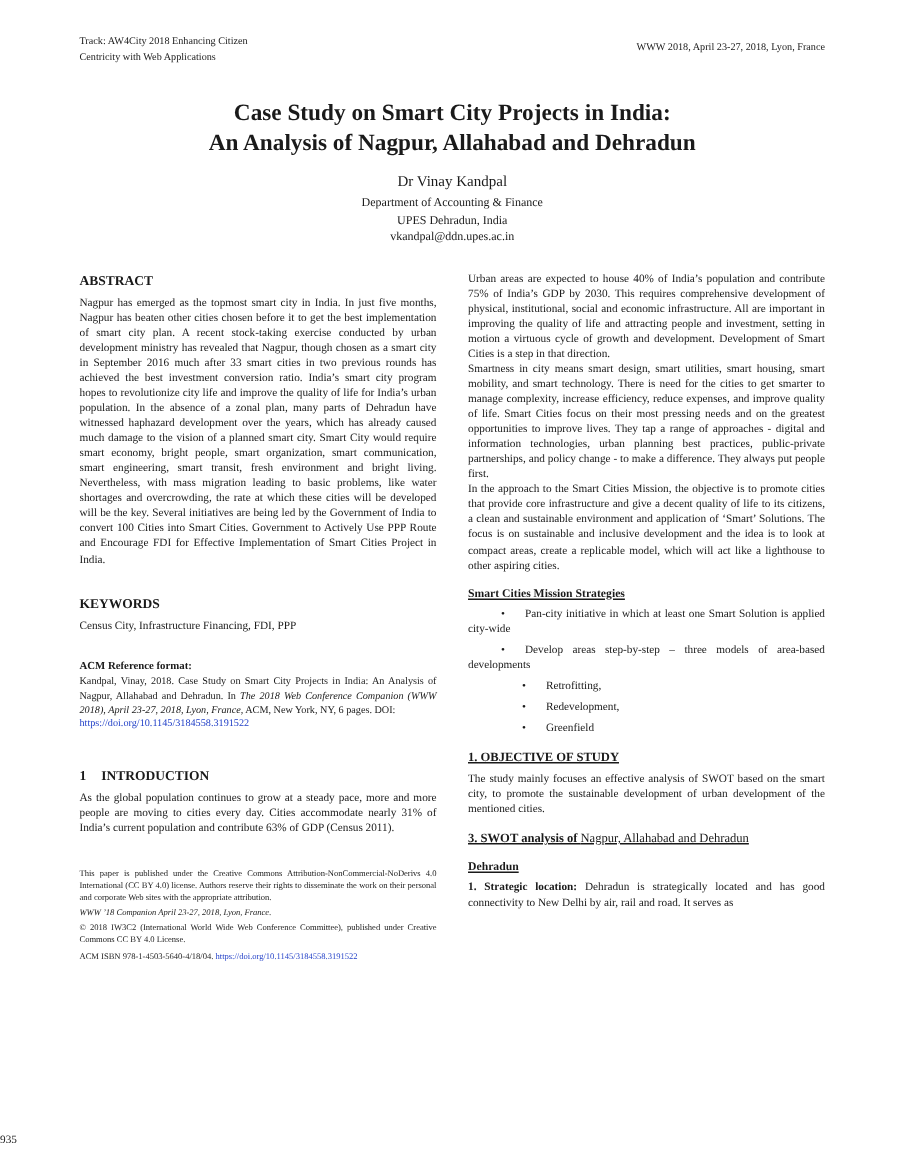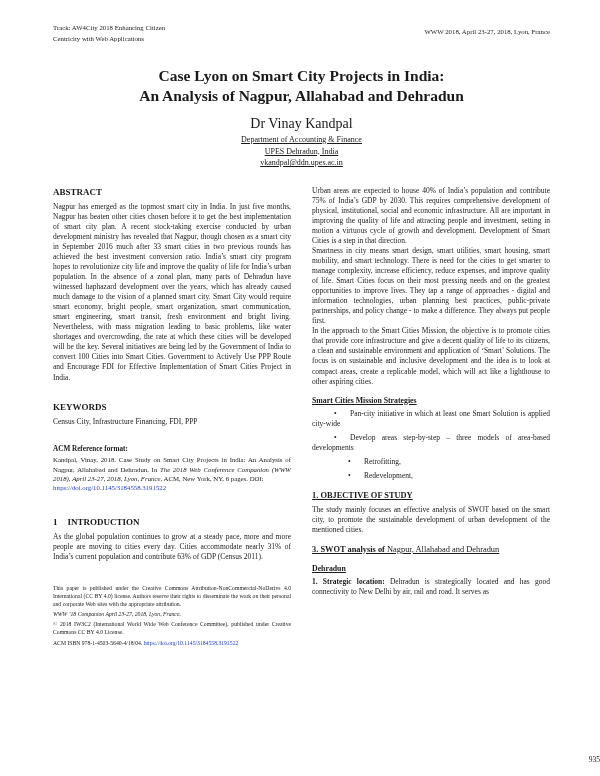--- a/index.html
+++ b/index.html
@@ -12,22 +12,22 @@
   .running-head {
     position: absolute; top: 22px; left: 53px; right: 50px;
     display: flex; justify-content: space-between;
     font-size: 6.8px; line-height: 1.65;
   }
   .rh-right { padding-top: 4px; white-space: nowrap; }
   .body-area { position: absolute; top: 66px; left: 53px; right: 50px; }
   .title { text-align: center; font-size: 15.5px; font-weight: 700; line-height: 1.32; }
   .tl { display: block; }
   .author { text-align: center; margin-top: 9px; }
-  .a-name { font-size: 14px; margin-bottom: 2px; }
-  .a-line { font-size: 8px; line-height: 1.45; text-decoration: underline; }
+  .a-name { font-size: 10px; margin-bottom: 2px; }
+  .a-line { font-size: 8px; line-height: 1.45; }
   .columns { display: flex; gap: 21px; margin-top: 17px; }
   .col { width: 238px; flex: 0 0 238px; font-size: 7.5px; line-height: 1.34; text-align: justify; }
   .sec { font-size: 9px; font-weight: 700; margin-bottom: 4px; text-align: left; }
   .sec-num { font-size: 9px; font-weight: 700; text-align: left; margin-bottom: 4px; }
   .sec-num .num { margin-right: 10px; }
   .mt { margin-top: 18px; }
   .mt2 { margin-top: 23px; }
   .body-text { margin: 0; }
   .ref-head { font-weight: 700; font-size: 7.2px; text-align: left; margin-bottom: 1px; }
   .ref-text { font-size: 6.8px; line-height: 1.38; }
@@ -38,40 +38,40 @@
   .fn { margin: 0 0 2px; }
   .sub { font-size: 7.8px; font-weight: 700; text-align: left; margin: 9px 0 3px; text-decoration: underline; }
   .sub-lg { font-size: 8.4px; }
   .sub .normal { font-weight: 400; }
   .bullet { margin: 0 0 4px; }
   .l1 { text-indent: 22px; }
   .l2 { text-indent: 36px; }
   .bullet::before { content: "\2022"; display: inline-block; width: 16px; text-indent: 0; }
   .page-number {
     position: absolute; bottom: 12px; left: 0; right: 0;
-    text-align: right; font-size: 7.5px;
+    text-align: left; font-size: 7.5px;
   }
 </style>
 </head>
 <body>
 
 <div class="page">
 
   <header class="running-head">
     <div class="rh-left">
       <div>Track: AW4City 2018 Enhancing Citizen</div>
       <div>Centricity with Web Applications</div>
     </div>
     <div class="rh-right">WWW 2018, April 23-27, 2018, Lyon, France</div>
   </header>
 
   <div class="body-area">
 
     <h1 class="title">
-      <span class="tl">Case Lyon on Smart City Projects in India:</span>
+      <span class="tl">Case Study on Smart City Projects in India:</span>
       <span class="tl">An Analysis of Nagpur, Allahabad and Dehradun</span>
     </h1>
 
     <div class="author">
       <div class="a-name">Dr Vinay Kandpal</div>
       <div class="a-line">Department of Accounting &amp; Finance</div>
       <div class="a-line">UPES Dehradun, India</div>
       <div class="a-line">vkandpal@ddn.upes.ac.in</div>
     </div>
 
@@ -102,20 +102,21 @@
       <div class="col">
         <p class="body-text">Urban areas are expected to house 40% of India’s population and contribute 75% of India’s GDP by 2030. This requires comprehensive development of physical, institutional, social and economic infrastructure. All are important in improving the quality of life and attracting people and investment, setting in motion a virtuous cycle of growth and development. Development of Smart Cities is a step in that direction.</p>
         <p class="body-text">Smartness in city means smart design, smart utilities, smart housing, smart mobility, and smart technology. There is need for the cities to get smarter to manage complexity, increase efficiency, reduce expenses, and improve quality of life. Smart Cities focus on their most pressing needs and on the greatest opportunities to improve lives. They tap a range of approaches - digital and information technologies, urban planning best practices, public-private partnerships, and policy change - to make a difference. They always put people first.</p>
         <p class="body-text">In the approach to the Smart Cities Mission, the objective is to promote cities that provide core infrastructure and give a decent quality of life to its citizens, a clean and sustainable environment and application of ‘Smart’ Solutions. The focus is on sustainable and inclusive development and the idea is to look at compact areas, create a replicable model, which will act like a lighthouse to other aspiring cities.</p>
 
         <h3 class="sub">Smart Cities Mission Strategies</h3>
         <div class="bullet l1">Pan-city initiative in which at least one Smart Solution is applied city-wide</div>
         <div class="bullet l1">Develop areas step-by-step – three models of area-based developments</div>
         <div class="bullet l2">Retrofitting,</div>
         <div class="bullet l2">Redevelopment,</div>
+        <div class="bullet l2">Greenfield</div>
 
         <h3 class="sub sub-lg">1. OBJECTIVE OF STUDY</h3>
         <p class="body-text">The study mainly focuses an effective analysis of SWOT based on the smart city, to promote the sustainable development of urban development of the mentioned cities.</p>
 
         <h3 class="sub sub-lg"><span class="b">3. SWOT analysis of </span><span class="normal">Nagpur, Allahabad and Dehradun</span></h3>
 
         <h3 class="sub">Dehradun</h3>
         <p class="body-text"><span class="b">1. Strategic location:</span><span> Dehradun is strategically located and has good connectivity to New Delhi by air, rail and road. It serves as</span></p>
       </div>
 

